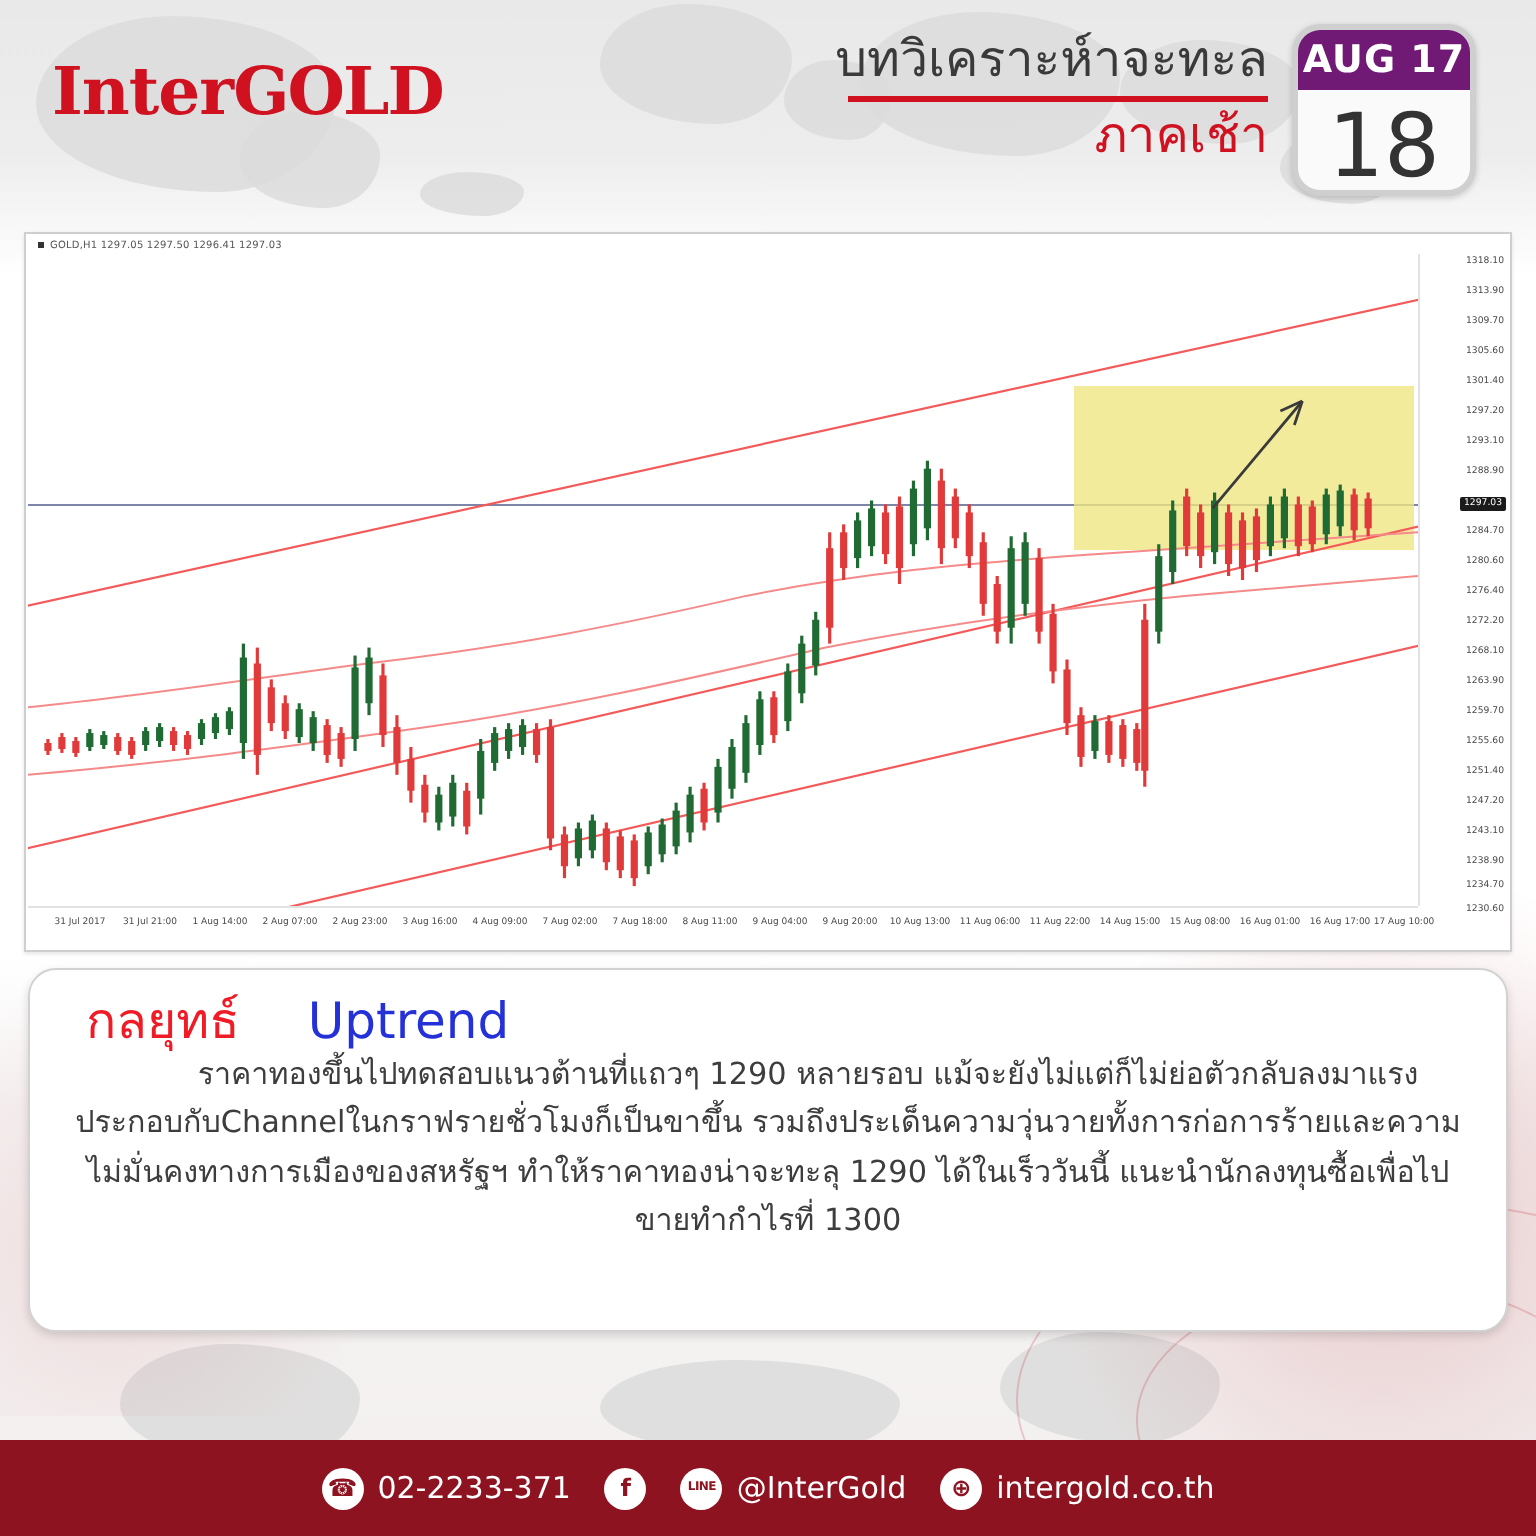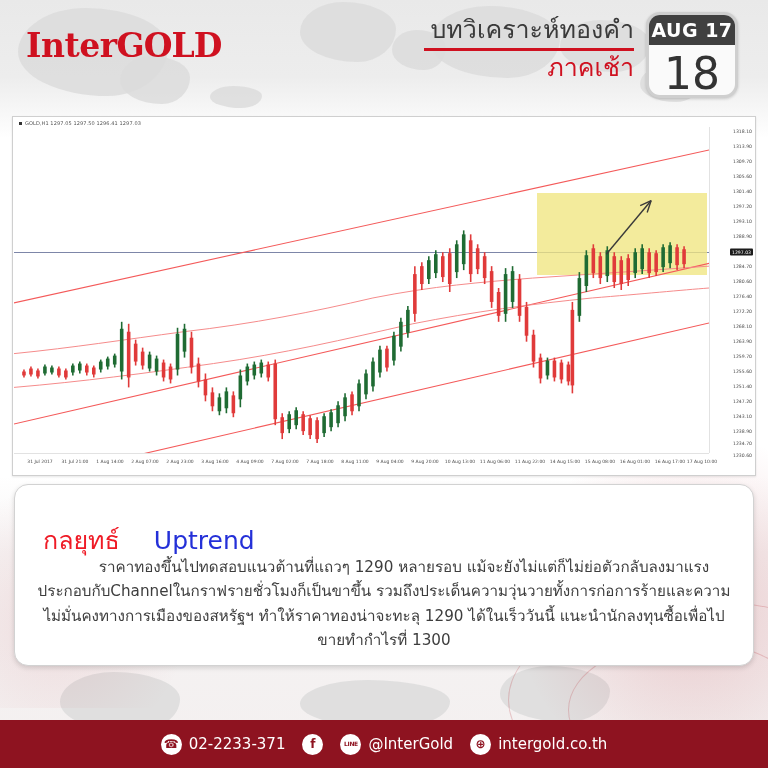--- a/index.html
+++ b/index.html
@@ -77,21 +77,21 @@
   .cal {
     position: absolute; right: 30px; top: 12px;
     width: 92px; height: 86px;
     background: #fafafa;
     border: 3px solid #cfcfcf;
     border-radius: 14px;
     overflow: hidden;
     box-shadow: 0 1px 3px rgba(0,0,0,.18);
   }
   .cal-top {
-    height: 30px; background: #404040; color: #fff;
+    height: 30px; background: #701a75; color: #fff;
     font-size: 19px; font-weight: 700;
     display:flex; align-items:center; justify-content:center;
     letter-spacing: .5px;
   }
   .cal-day {
     height: 56px; display:flex; align-items:center; justify-content:center;
     font-size: 44px; color:#333;
     font-family:"DejaVu Sans","Liberation Sans",sans-serif;
   }
 
@@ -149,21 +149,21 @@
   
   .card {
     position:absolute; left:14px; top:484px; width:740px; height:182px;
     background:#ffffff;
     border:1px solid #d2d2d2;
     border-radius:14px;
     box-shadow:0 2px 5px rgba(0,0,0,.14);
     padding:12px 18px;
   }
   .card-head {
-    display:flex; align-items:baseline; gap:34px; padding-left:10px;margin-top:30px;
+    display:flex; align-items:baseline; gap:34px; padding-left:10px;
   }
   .card-head .th {
     color:#ef1b26; font-size:25px; line-height:1.1;
     font-family:"DejaVu Sans","Liberation Sans",sans-serif;
   }
   .card-head .en {
     color:#2430d8; font-size:25px; line-height:1.1;
   }
   .card-body {
     margin-top:0;
@@ -216,21 +216,21 @@
     <div class="red-swoosh" style="right:-120px; top:600px; width:380px; height:200px;"></div>
     <div class="red-swoosh" style="right:-40px;  top:640px; width:240px; height:140px;"></div>
     <div class="pink-wash"></div>
     <div class="pink-wash2"></div>
   </div>
 
   <div class="header">
     <div class="logo"><span>Inter</span><span class="gold">GOLD</span></div>
 
     <div class="head-th">
-      <div class="line1">บทวิเคราะห์ทองคำ</div>
+      <div class="line1">บทวิเคราะห์าจะทะล</div>
       <div class="line2">ภาคเช้า</div>
     </div>
     <div class="head-rule"></div>
 
     <div class="cal">
       <div class="cal-top">AUG 17</div>
       <div class="cal-day">18</div>
     </div>
   </div>
 

